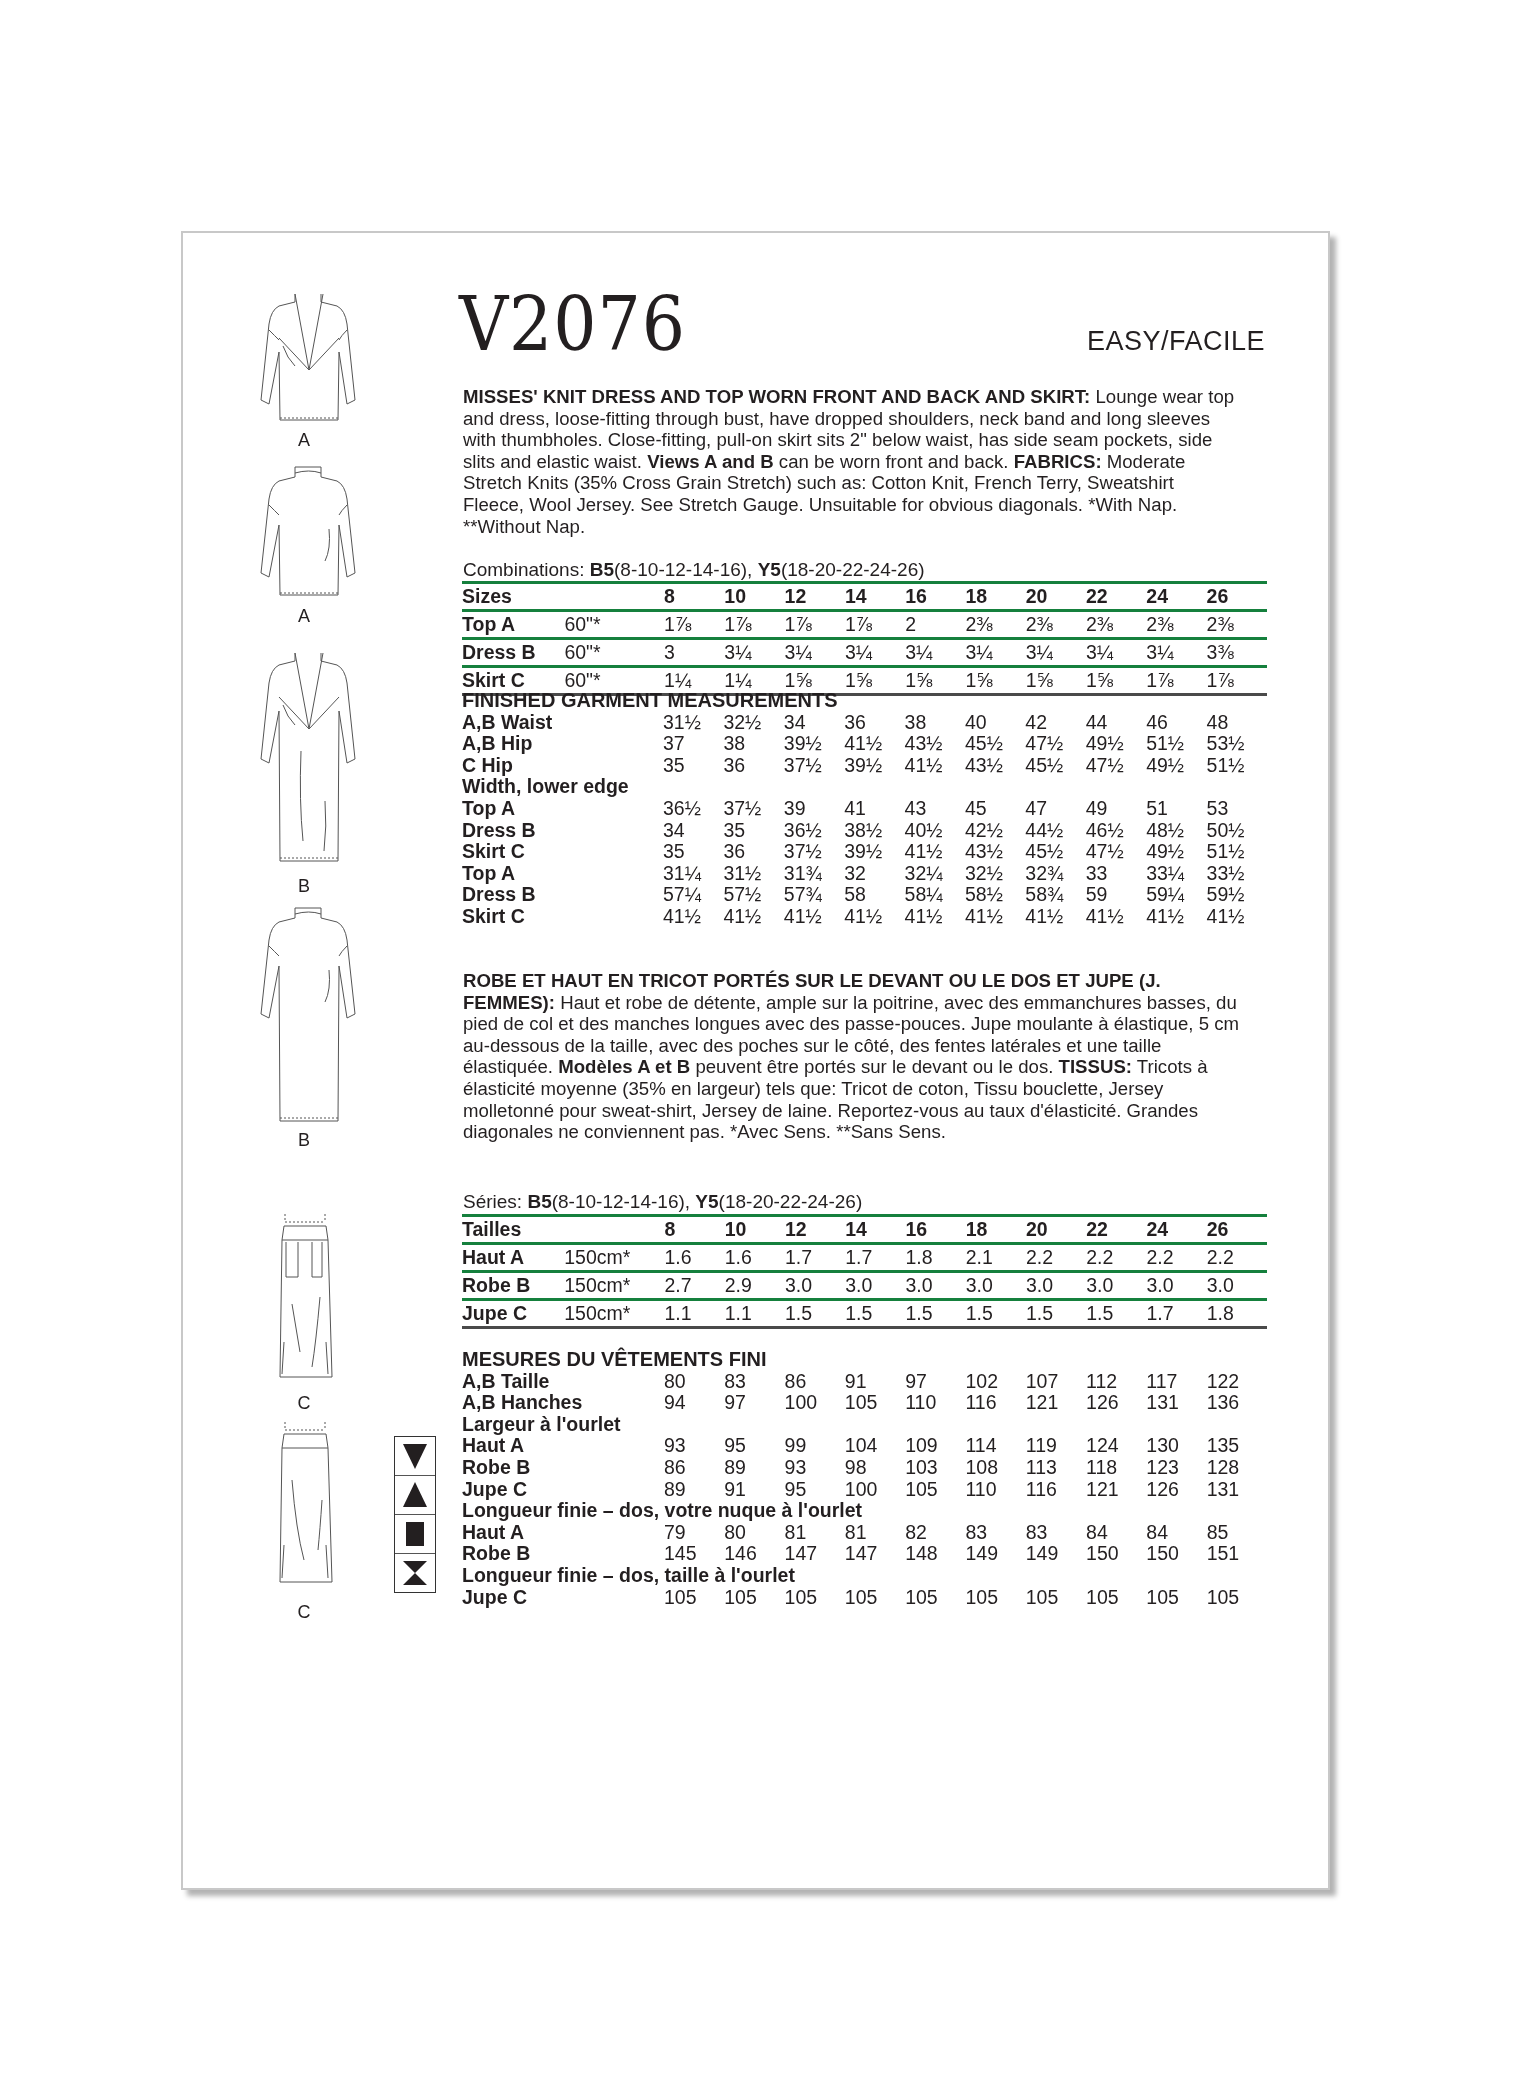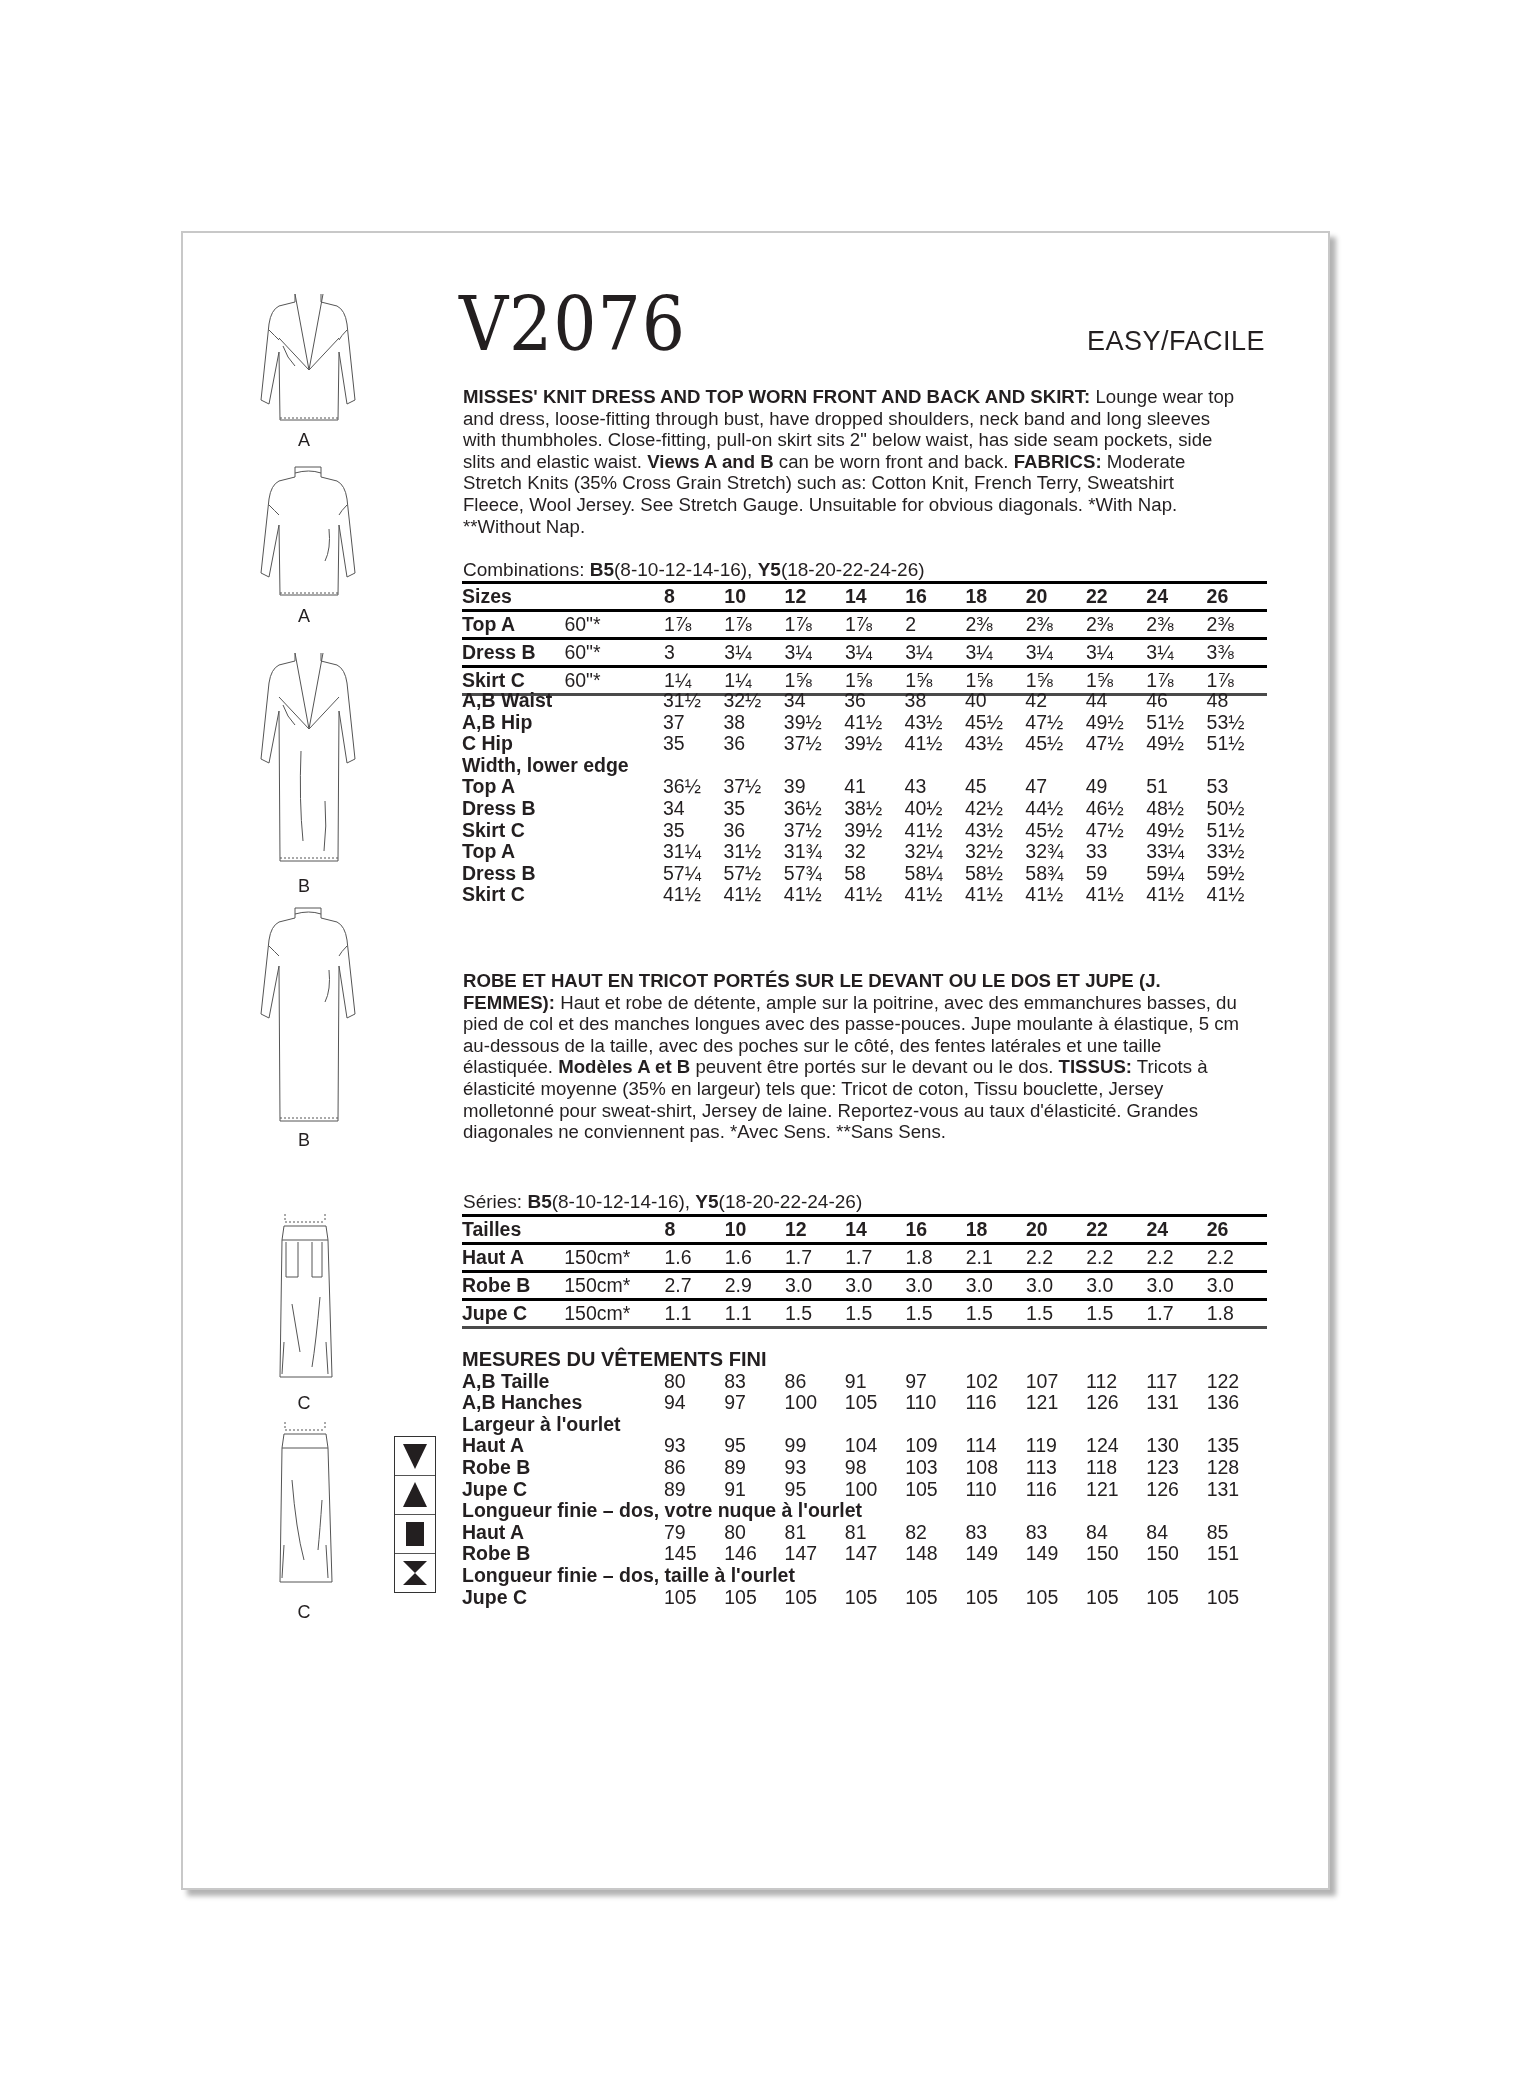--- a/index.html
+++ b/index.html
@@ -28,21 +28,21 @@
   .desc-en { top:386px; }
   .desc-fr { top:970px; }
   .combos { position:absolute; left:463px; font-size:19px; }
   .combos-en { top:559px; }
   .combos-fr { top:1191px; }
   table.yardage {
     position:absolute; left:462px; width:805px; border-collapse:collapse; font-size:19.5px;
   }
   table.yardage td { padding:0; height:25px; line-height:25px; white-space:nowrap; }
   table.yardage tr.hdr td { font-weight:bold; }
-  table.yardage tr { border-top:3px solid #000000;margin-left:40px; }
+  table.yardage tr { border-top:3px solid #15803d;margin-left:40px; }
   table.yardage tr.last { border-bottom:3px solid #4a4a4a; }
   table.yardage td.lbl { font-weight:bold; width:103px; }
   table.yardage td.w { width:101px; }
   table.yardage td.v { width:61px; }
   .yard-en { top:581px; }
   .yard-fr { top:1214px; }
   table.meas {
     position:absolute; left:462px; width:805px; border-collapse:collapse; font-size:19.5px;
   }
   table.meas td { padding:0; height:21.6px; line-height:21.6px; white-space:nowrap; }
@@ -132,20 +132,23 @@
         <td class="v">1⅝</td>
         <td class="v">1⅝</td>
         <td class="v">1⅝</td>
         <td class="v">1⅞</td>
         <td class="v">1⅞</td>
       </tr>
     </tbody>
   </table>
 <table class="meas meas-en">
     <tbody>
+      <tr class="head">
+        <td colspan="11">FINISHED GARMENT MEASUREMENTS</td>
+      </tr>
       <tr>
         <td class="lbl">A,B Waist</td>
         <td class="v">31½</td>
         <td class="v">32½</td>
         <td class="v">34</td>
         <td class="v">36</td>
         <td class="v">38</td>
         <td class="v">40</td>
         <td class="v">42</td>
         <td class="v">44</td>

